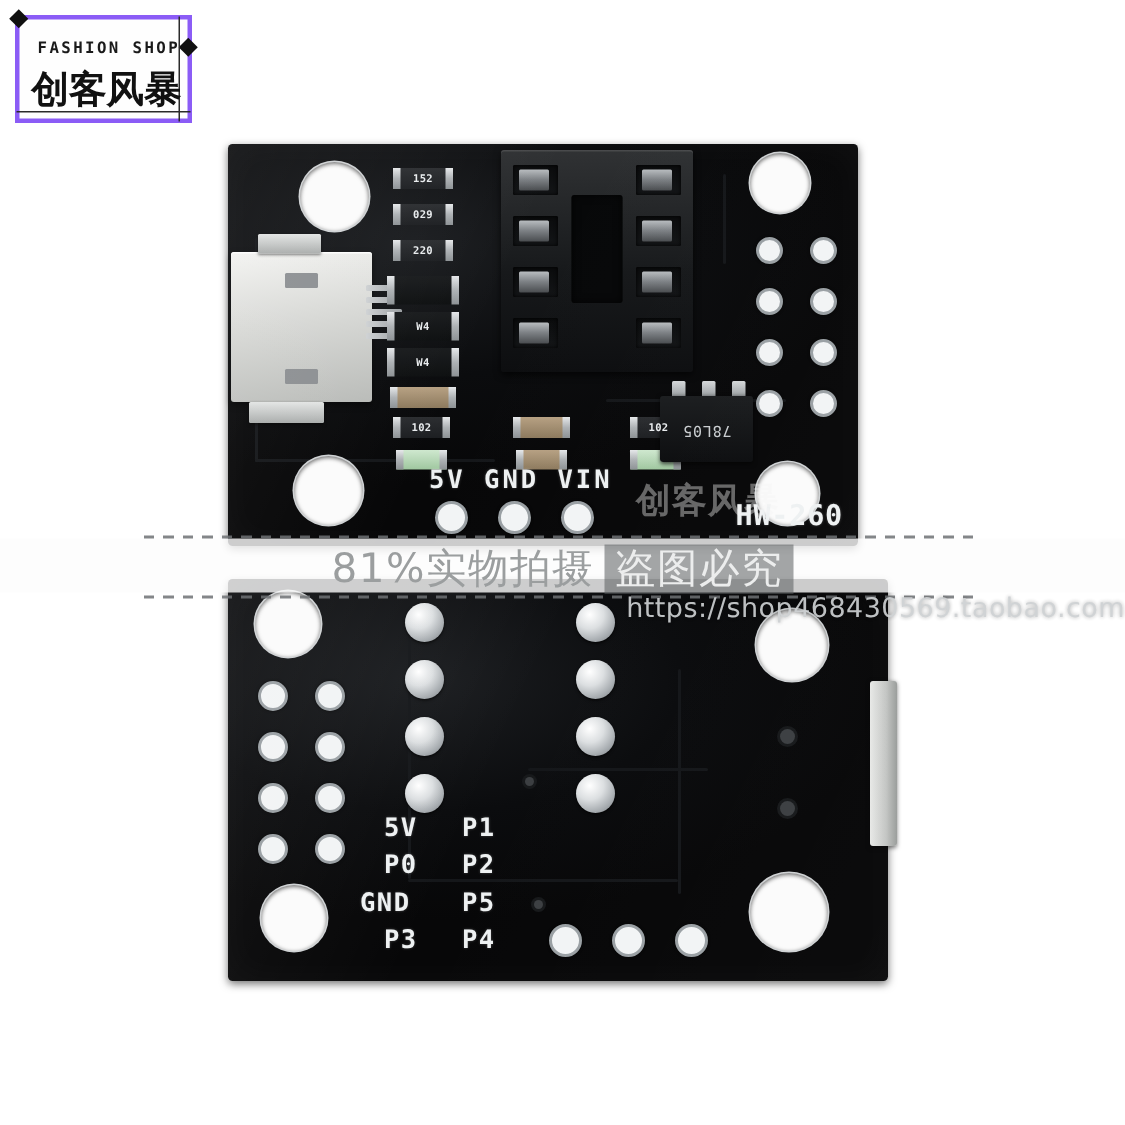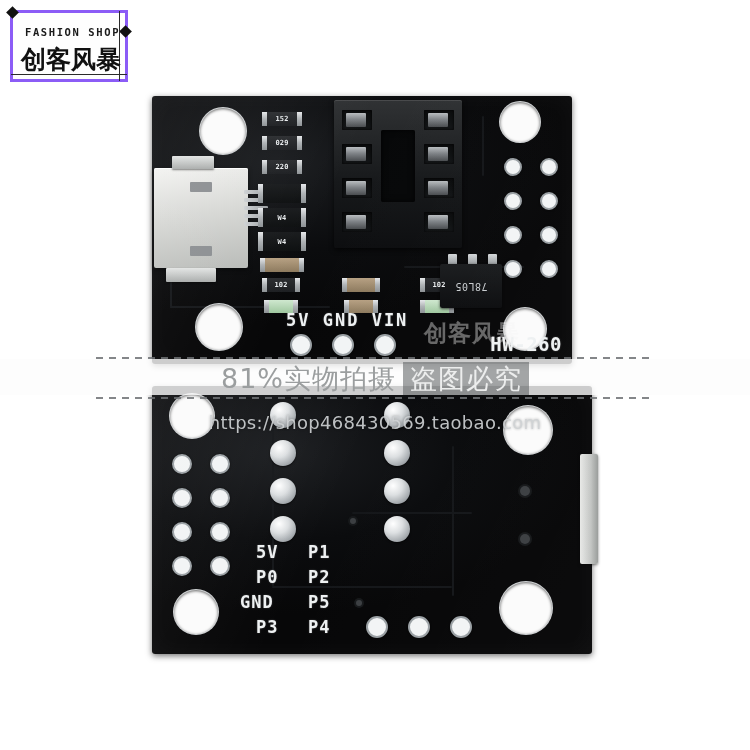--- a/index.html
+++ b/index.html
@@ -428,13 +428,13 @@
 
 <div class="wm-band" style="top:355px; height:46px;">
   <div class="wm-strip" style="top:4px;"></div>
   <div class="wm-dash-top" style="top:2px;"></div>
   <div class="wm-dash-bot" style="top:42px;"></div>
   <div class="wm-main" style="top:6px;">
     <span>81%实物拍摄</span><span class="boxed">盗图必究</span>
   </div>
 </div>
 
-<div class="wm-url" style="top:412px;">https://shop468430569.taobao.com</div>
+<div class="wm-url" style="top:395px;text-align:right;">https://shop468430569.taobao.com</div>
 
 </body></html>

